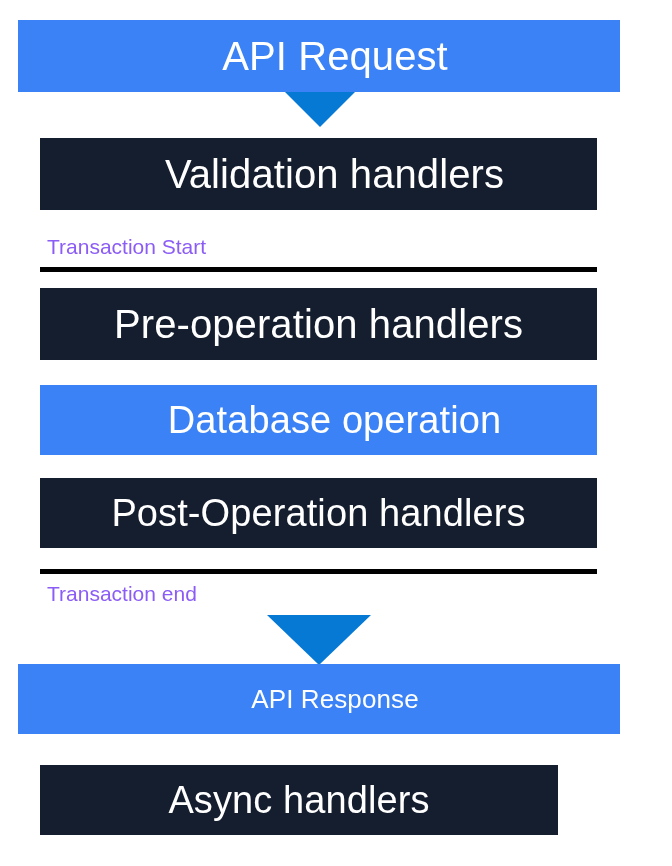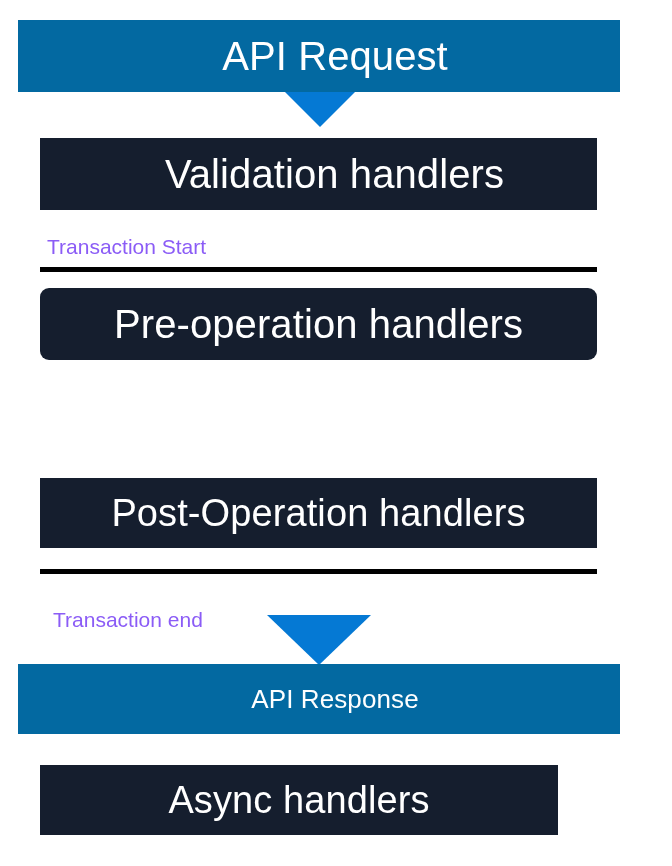--- a/index.html
+++ b/index.html
@@ -25,27 +25,27 @@
     display: flex;
     align-items: center;
     justify-content: center;
     box-sizing: border-box;
     color: #ffffff;
     font-weight: 400;
     letter-spacing: 0.1px;
     line-height: 1;
     white-space: nowrap;
   }
-  .node.blue  { background: #0369a1; padding-left: 32px; }
+  .node.blue  { background: #3b82f6; padding-left: 32px; }
   .node.navy  { background: #151E2E; }
 
   
   .n-api-request     { left: 18px;  top: 20px;  width: 602px; height: 72px;  font-size: 40px; }
   .n-validation      { left: 40px;  top: 138px; width: 557px; height: 72px;  font-size: 40px; padding-left: 32px; }
-  .n-pre-operation   { left: 40px;  top: 288px; width: 557px; height: 72px;  font-size: 40px; border-radius: 9px; }
+  .n-pre-operation   { left: 40px;  top: 288px; width: 557px; height: 72px;  font-size: 40px; }
   .n-database        { left: 40px;  top: 385px; width: 557px; height: 70px;  font-size: 38px; }
   .n-post-operation  { left: 40px;  top: 478px; width: 557px; height: 70px;  font-size: 38px; justify-content: center; }
   .n-api-response    { left: 18px;  top: 664px; width: 602px; height: 70px;  font-size: 26px; }
   .n-async           { left: 40px;  top: 765px; width: 518px; height: 70px;  font-size: 38px; }
 
   
   .rule {
     position: absolute;
     left: 40px;
     width: 557px;
@@ -57,21 +57,21 @@
 
   
   .caption {
     position: absolute;
     color: #8b5cf6;
     font-size: 21px;
     line-height: 1;
     white-space: nowrap;
   }
   .cap-start { left: 47px; top: 236px; }
-  .cap-end   { left: 53px; top: 583px; margin-top: 26px; }
+  .cap-end   { left: 47px; top: 583px; }
 
   
   .arrow {
     position: absolute;
     width: 0;
     height: 0;
     border-left-style: solid;
     border-right-style: solid;
     border-top-style: solid;
     border-left-color: transparent;
@@ -106,20 +106,23 @@
     <span>Validation handlers</span>
   </div>
 
   <div class="caption cap-start">Transaction Start</div>
   <div class="rule rule-start"></div>
 
   <div class="node navy n-pre-operation">
     <span>Pre-operation handlers</span>
   </div>
 
+  <div class="node blue n-database">
+    <span>Database operation</span>
+  </div>
 
   <div class="node navy n-post-operation">
     <span>Post-Operation handlers</span>
   </div>
 
   <div class="rule rule-end"></div>
   <div class="caption cap-end">Transaction end</div>
 
   <div class="arrow arrow-2"></div>
 

